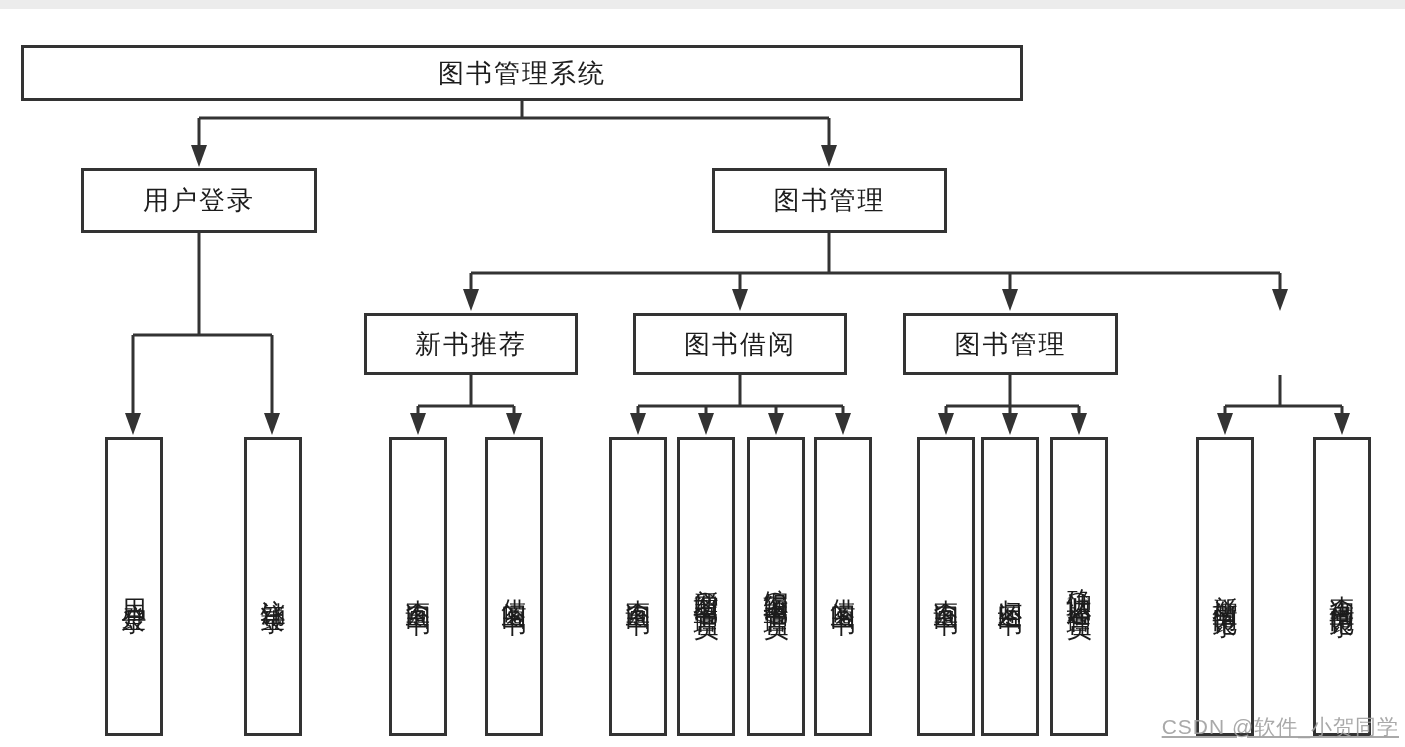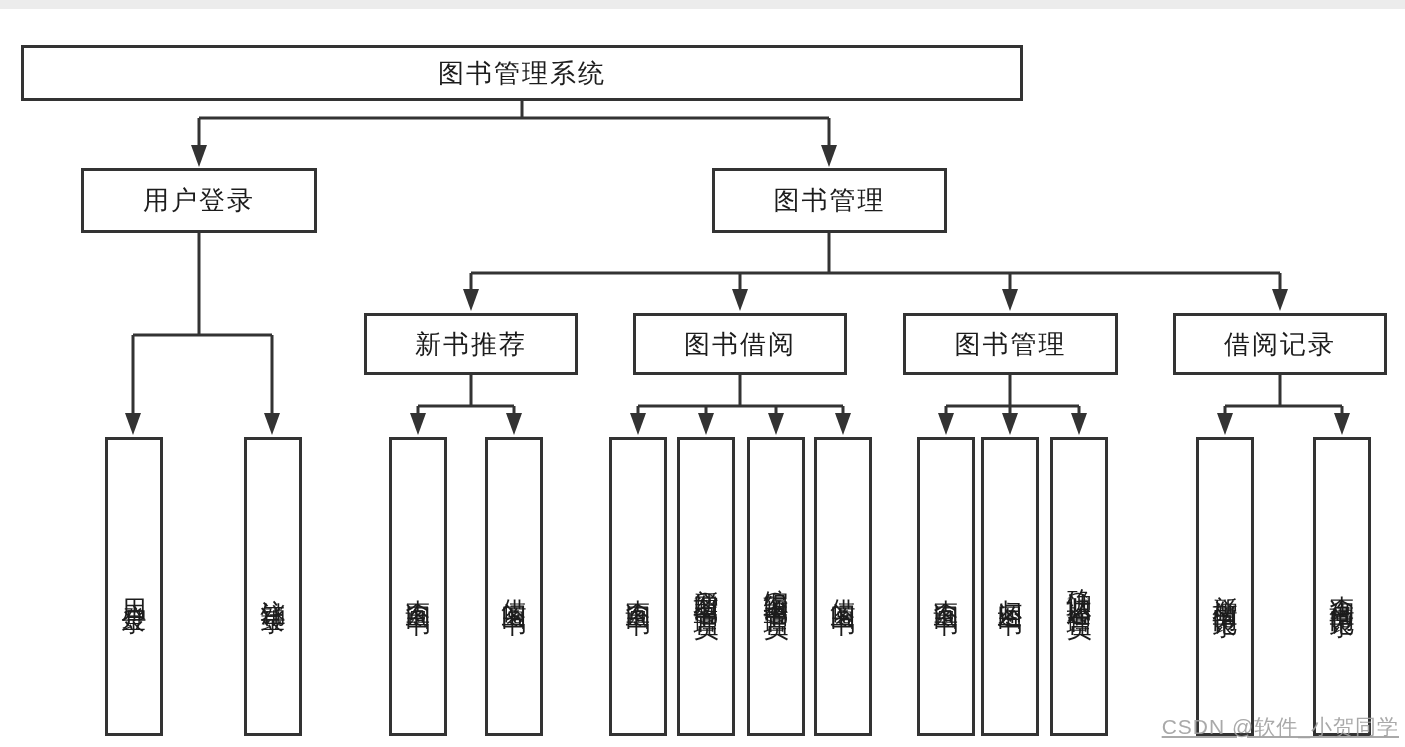--- a/index.html
+++ b/index.html
@@ -110,23 +110,20 @@
 
   <div class="node" style="left:364px; top:313px; width:214px; height:62px;">
     <span class="h-label">新书推荐</span>
   </div>
   <div class="node" style="left:633px; top:313px; width:214px; height:62px;font-family:Liberation Serif, serif;">
     <span class="h-label">图书借阅</span>
   </div>
   <div class="node" style="left:903px; top:313px; width:215px; height:62px;">
     <span class="h-label">图书管理</span>
   </div>
-  <div class="node" style="left:1173px; top:313px; width:214px; height:62px;">
-    <span class="h-label">借阅记录</span>
-  </div>
 
   <div class="node leaf" style="left:105px; top:437px; width:58px; height:299px;">
     <span>用户登录</span>
   </div>
   <div class="node leaf" style="left:244px; top:437px; width:58px; height:299px;">
     <span>注销登录</span>
   </div>
   <div class="node leaf" style="left:389px; top:437px; width:58px; height:299px;">
     <span>查询图书</span>
   </div>

